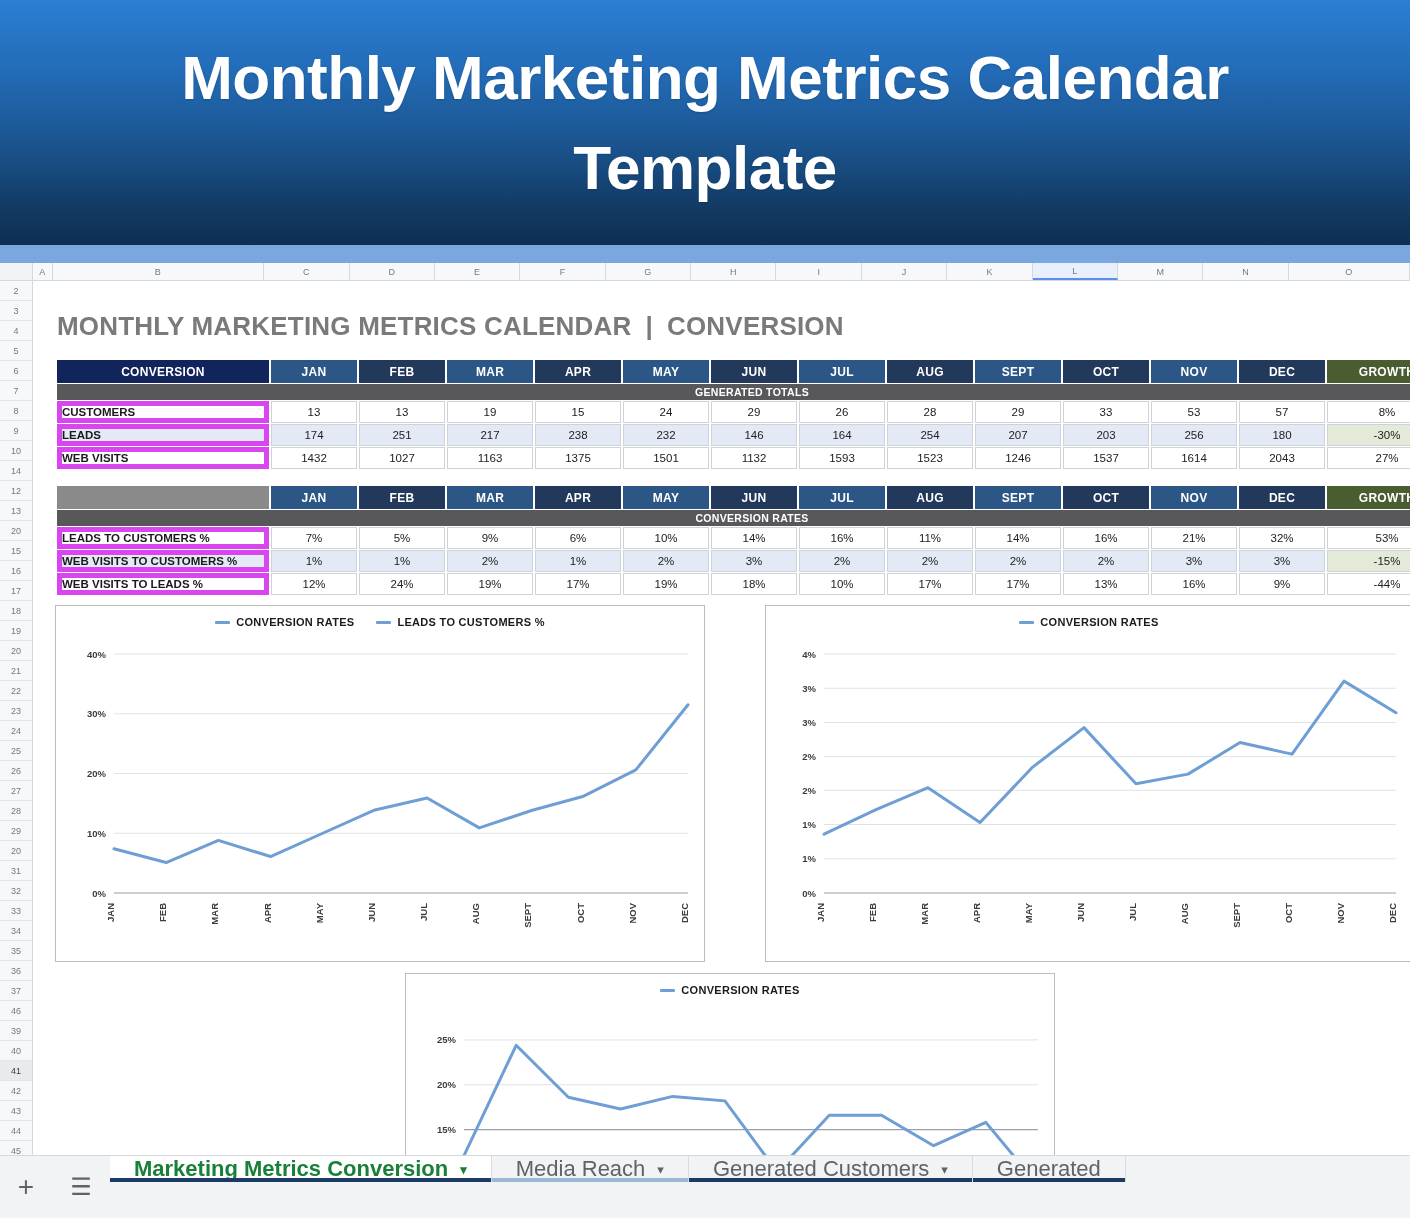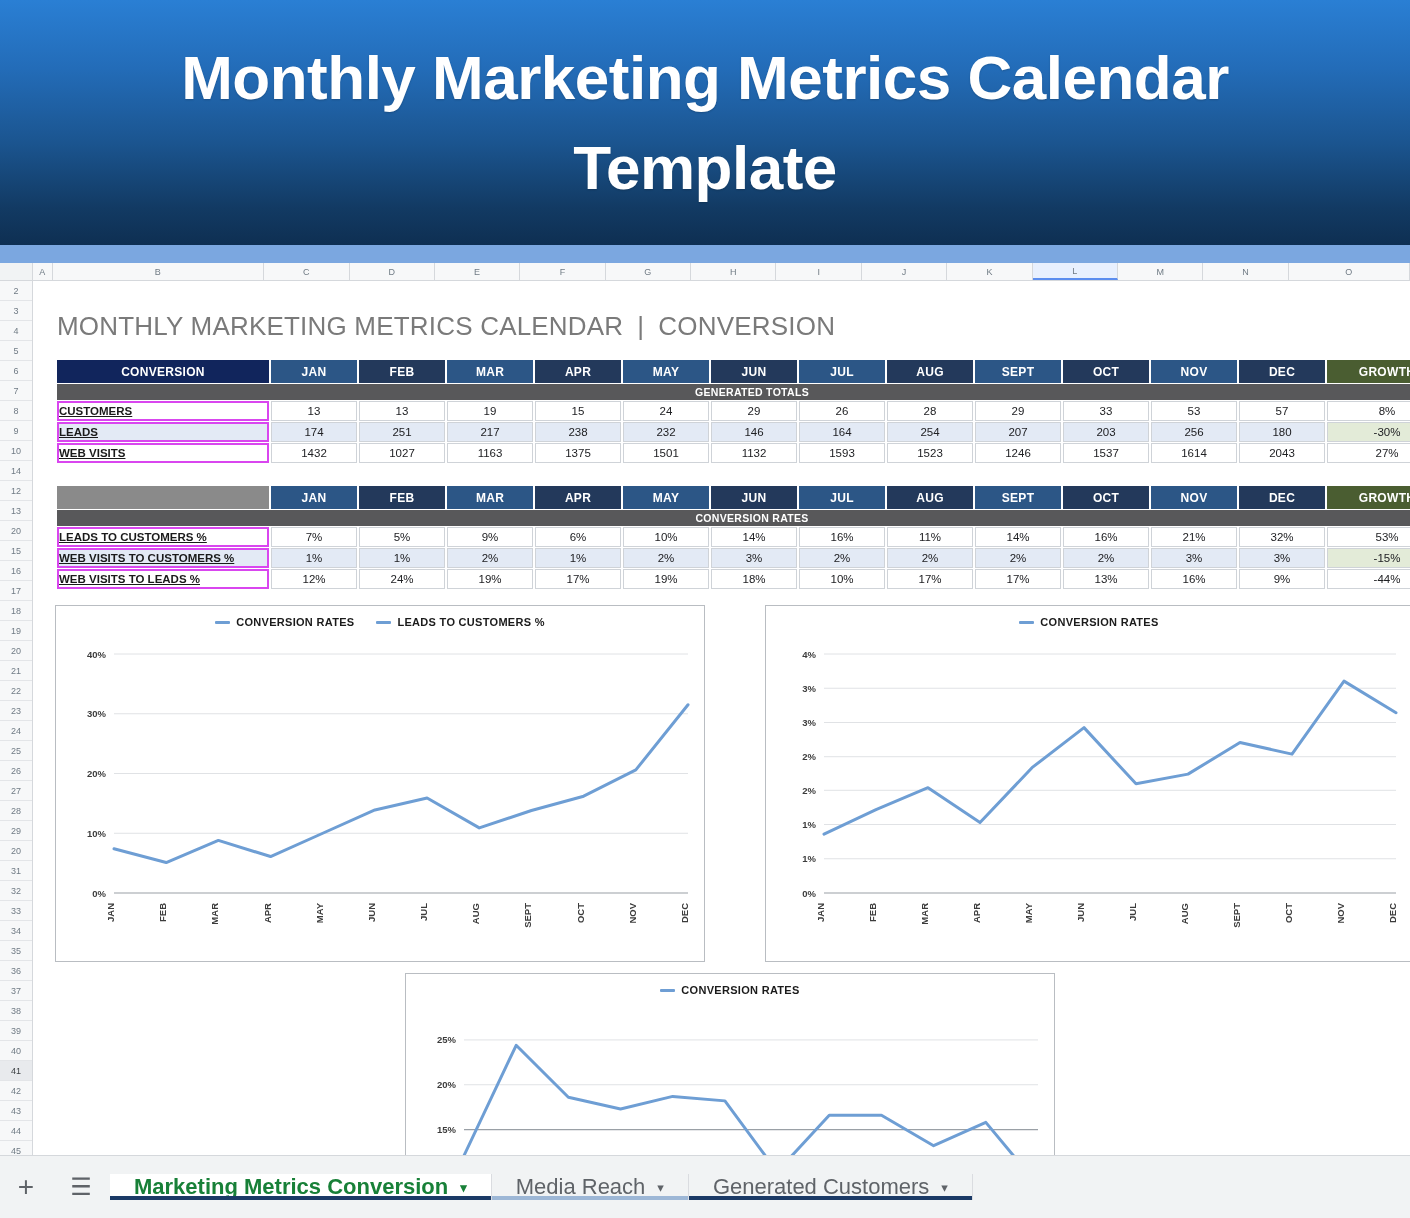--- a/index.html
+++ b/index.html
@@ -62,21 +62,21 @@
   .rh.sel { background: #e8eaed; color: #3c4043; }
 
   .grid-area {
     position: absolute; left: 33px; top: 18px; right: 0; bottom: 0;
     background: #ffffff; overflow: hidden;
   }
 
   
   .sheet-title {
     position: absolute; left: 24px; top: 30px;
-    font-size: 26px; font-weight: normal; color: #7a7a7a;
+    font-size: 26px; font-weight: bold; color: #7a7a7a;
     letter-spacing: 0.2px; white-space: nowrap;
   }
   .sheet-title .divider { padding: 0 14px; }
 
   
   table.metrics {
     position: absolute; border-collapse: separate; border-spacing: 2px 1px;
     font-size: 11.5px;
     table-layout: fixed;
   }
@@ -91,21 +91,21 @@
   .t-head.m-b { background: #23395b; }
   .t-head.growth { background: #4a5d31; }
   .band {
     height: 16px; background: #58585a; color: #ffffff;
     font-weight: bold; font-size: 10.5px; text-align: center; letter-spacing: 0.3px;
   }
   .drow { height: 20px; }
   .rlabel {
     font-weight: bold; font-size: 11.5px; color: #1a1a1a;
     padding-left: 6px; text-align: left; white-space: nowrap;
-    border: 2px solid #d946ef; background: #ffffff; text-decoration: underline;
+    border: 5px solid #d946ef; background: #ffffff;
   }
   .dcell {
     text-align: center; font-size: 11.5px; color: #202124;
     border: 1px solid #cfd3d8; background: #ffffff;
   }
   .drow.alt .rlabel, .drow.alt .dcell { background: #e3eaf5; }
   .gcell {
     text-align: center; font-size: 11.5px; color: #202124;
     border: 1px solid #cfd3d8; background: #ffffff;
   }
@@ -212,21 +212,21 @@
       <div class="rh">28</div>
       <div class="rh">29</div>
       <div class="rh">20</div>
       <div class="rh">31</div>
       <div class="rh">32</div>
       <div class="rh">33</div>
       <div class="rh">34</div>
       <div class="rh">35</div>
       <div class="rh">36</div>
       <div class="rh">37</div>
-      <div class="rh">38</div>
+      <div class="rh">46</div>
       <div class="rh">39</div>
       <div class="rh">40</div>
       <div class="rh sel">41</div>
       <div class="rh">42</div>
       <div class="rh">43</div>
       <div class="rh">44</div>
       <div class="rh">45</div>
     </div>
 
   <div class="grid-area">
@@ -506,30 +506,34 @@
           <polyline points="58,181.54814814814816 110.18181818181819,71.30370370370372 162.36363636363637,123.28888888888886 214.54545454545453,134.94074074074075 266.72727272727275,122.39259259259259 318.9090909090909,126.87407407407409 371.09090909090907,197.68148148148146 423.27272727272725,141.21481481481482 475.45454545454544,141.21481481481482 527.6363636363637,171.6888888888889 579.8181818181818,148.38518518518518 632,211.1259259259259" fill="none" stroke="#6e9ed4" stroke-width="3" stroke-linejoin="round" stroke-linecap="round"></polyline>
         </svg>
     </div>
 
   </div>
 </div>
 
 <div class="tabbar">
   <div class="tb-btn">+</div>
   <div class="tb-btn menu">☰</div>
-  <div id="tabs-container" style="display:flex; align-items:center;">
+  <div id="tabs-container" style="display:flex; align-items:flex-start;">
       <div class="tab active">
         <span>Marketing Metrics Conversion</span>
         <span class="caret">▾</span>
         <div class="tab-underline"></div>
       </div>
       <div class="tab first-inactive">
         <span>Media Reach</span>
         <span class="caret">▾</span>
         <div class="tab-underline"></div>
       </div>
       <div class="tab">
         <span>Generated Customers</span>
         <span class="caret">▾</span>
         <div class="tab-underline"></div>
       </div>
+      <div class="tab">
+        <span>Generated</span>
+        <div class="tab-underline"></div>
+      </div>
     </div>
 </div>
 
 </body></html>

